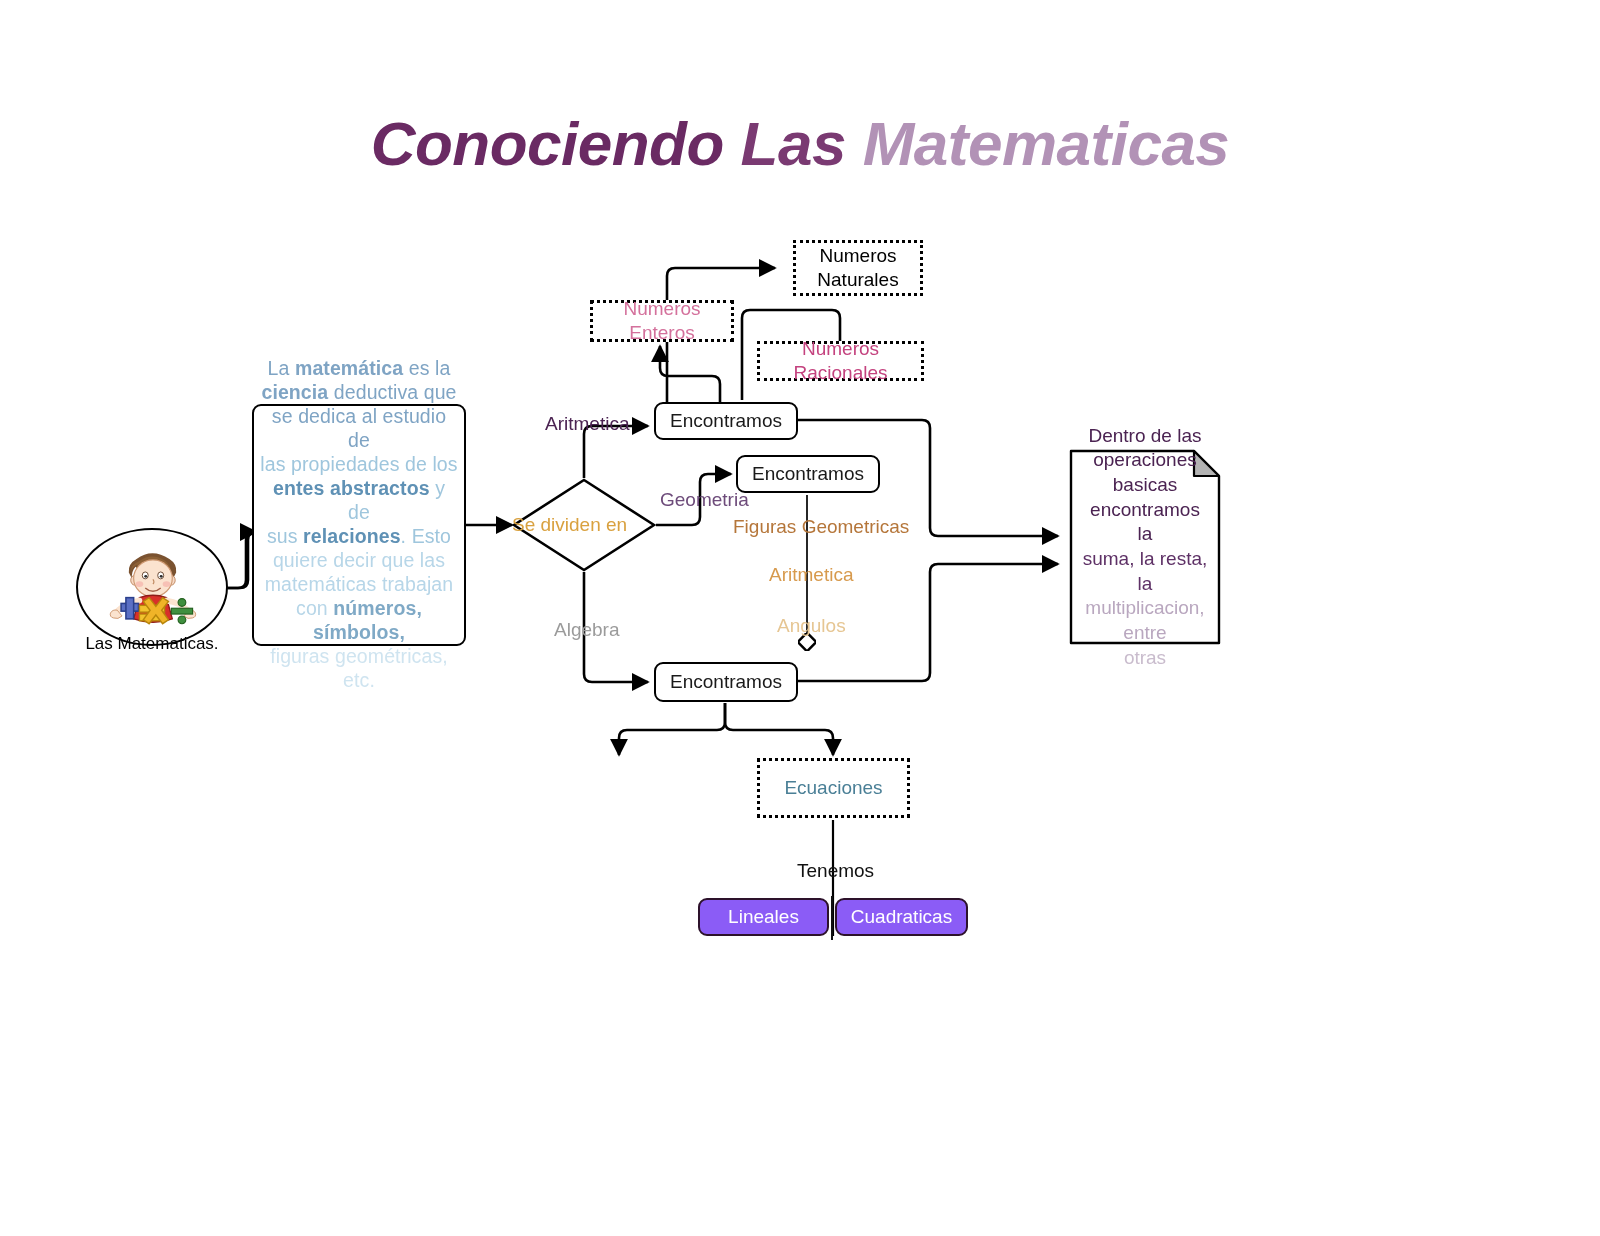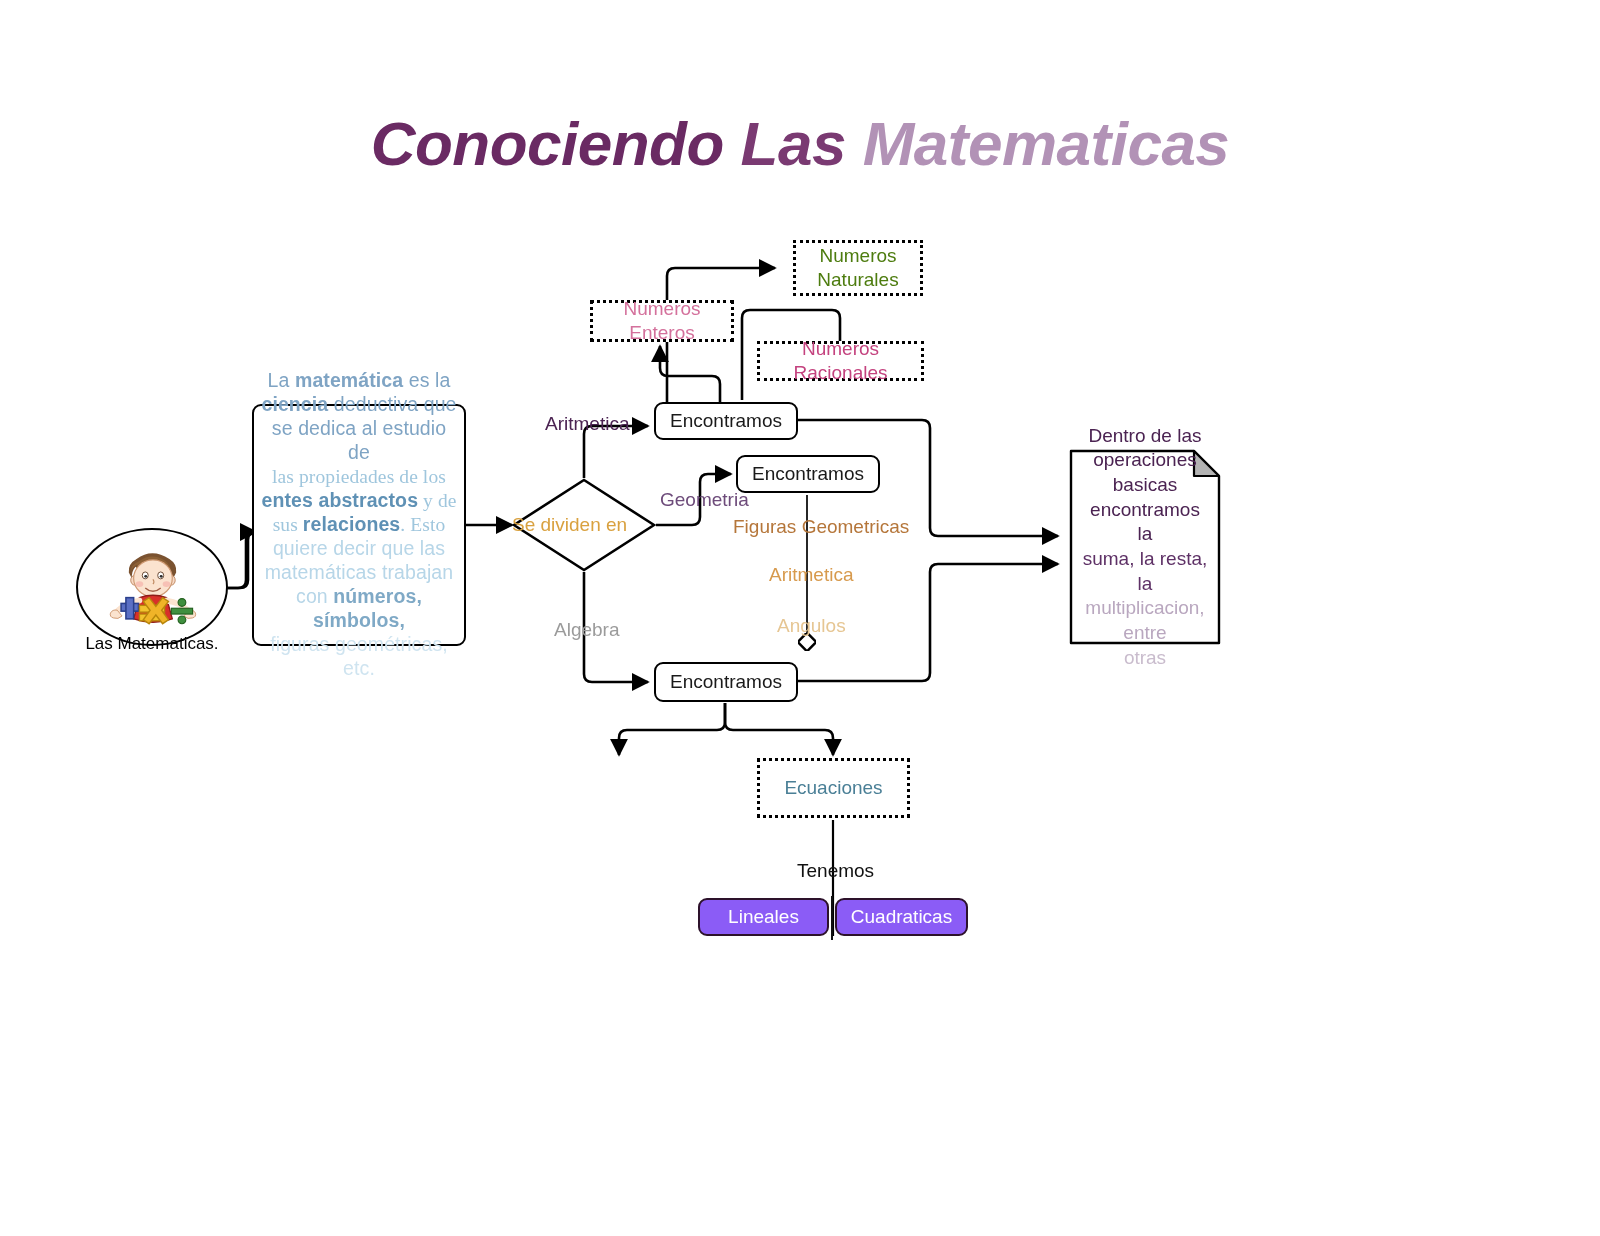--- a/index.html
+++ b/index.html
@@ -42,21 +42,21 @@
 
   
   #descbox{
     border:2.4px solid #000;border-radius:9px;background:#fff;
     display:flex;align-items:center;justify-content:center;
     text-align:center;padding:4px 6px;
   }
   #descbox .txt{font-size:19.5px;line-height:1.23;letter-spacing:.1px;}
   #descbox .b{font-weight:bold;}
   .c1{color:#7fa4c4;}
-  .c2{color:#9fc6dd;font-family:Liberation Serif, serif;} .c2b{color:#5f91b5;}
+  .c2{color:#9fc6dd;} .c2b{color:#5f91b5;}
   .c3{color:#b7d6e8;} .c3b{color:#7fa9c6;}
   .c4{color:#cfe4f0;}
 
   
   #oval{
     border:2.4px solid #000;border-radius:50%;background:#fff;
     overflow:hidden;
   }
   #ovallabel{
     position:absolute;text-align:center;font-size:17px;color:#000;white-space:nowrap;
@@ -83,21 +83,21 @@
   .elabel{position:absolute;white-space:nowrap;font-size:19px;}
   .lab-aritmetica{color:#4b2352;}
   .lab-geometria{color:#6d4b7a;}
   .lab-algebra{color:#9b9b9b;}
   .lab-figuras{color:#b5763a;}
   .lab-triangulos{color:#d79a4d;}
   .lab-angulos{color:#e6c693;}
   .lab-tenemos{color:#111;}
   .lab-sedividen{color:#d9a13f;font-size:19px;}
 
-  .nat{color:#4d7c0f;}
+  .nat{color:#000000;}
   .ent{color:#d4719c;}
   .rac{color:#c4437f;}
   .poli{color:#3f8fa3;}
   .ecua{color:#4a7f96;}
 
   
   #mascot{position:absolute;left:0;top:0;width:100%;height:100%;}
 </style>
 </head>
 <body>

